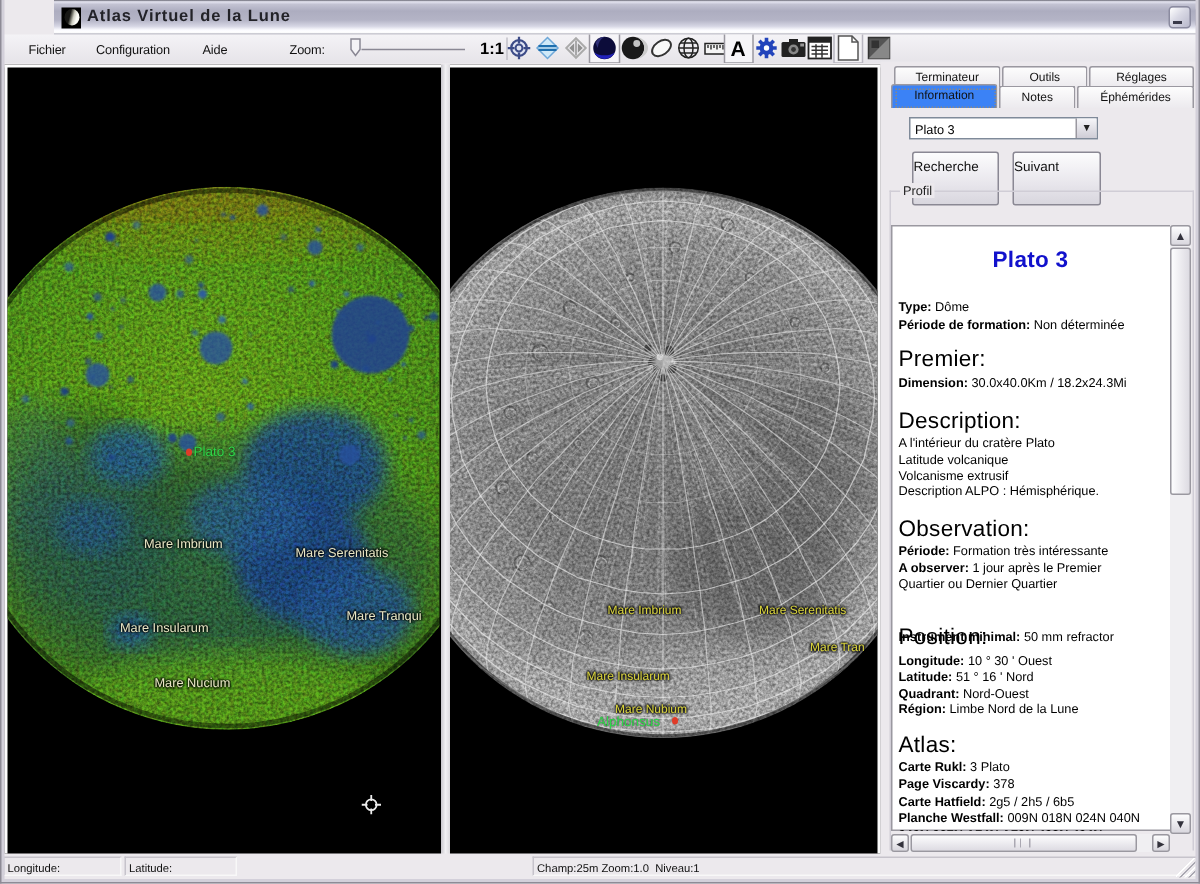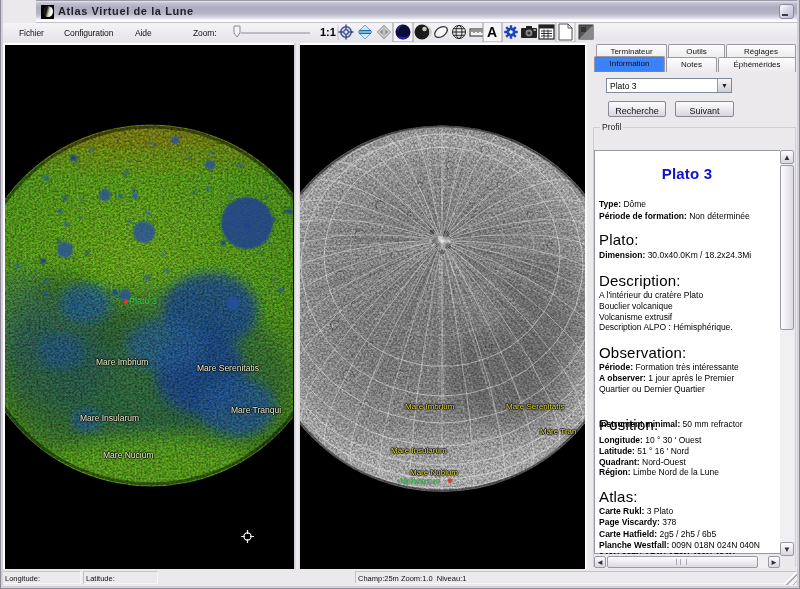--- a/index.html
+++ b/index.html
@@ -30,21 +30,21 @@
 .lbl{position:absolute;font-size:8.5px;color:#e9e6c4;white-space:nowrap;text-shadow:1px 0 1px rgba(0,0,0,.75),-1px 0 1px rgba(0,0,0,.75),0 1px 1px rgba(0,0,0,.75),0 -1px 1px rgba(0,0,0,.75)}
 .lbl2{position:absolute;font-size:8px;color:#d8d23c;white-space:nowrap;text-shadow:1px 0 1px rgba(0,0,0,.8),-1px 0 1px rgba(0,0,0,.8),0 1px 1px rgba(0,0,0,.8),0 -1px 1px rgba(0,0,0,.8)}
 .lblg{position:absolute;font-size:9px;color:#2fd84a;white-space:nowrap;text-shadow:0 0 1px rgba(0,0,0,.6)}
 .rdot{position:absolute;width:4px;height:5px;border-radius:50%;background:#e03b28}
 
 .tab{position:absolute;box-sizing:border-box;height:14px;background:linear-gradient(to bottom,#fdfdfd,#eceaee);border:1px solid #9a98a0;border-bottom:none;border-radius:2px 2px 0 0;font-size:8px;color:#111;text-align:center;padding-top:2px}
 .tabA{height:16px;background:#3b82f6;z-index:3}
 
 #combo{position:absolute;left:606px;top:78px;width:126px;height:15px;background:#fff;border:1px solid #7f8a99;box-sizing:border-box;font-size:8.5px;color:#000;padding:1.5px 0 0 3px}
 #combo .db{position:absolute;right:0px;top:0px;width:13px;height:13px;background:linear-gradient(to bottom,#f6f6f9,#cfcdd6);border-left:1px solid #9a98a0;text-align:center;font-size:7px;line-height:13px;color:#222}
-.btn{position:absolute;box-sizing:border-box;height:16px;background:linear-gradient(to bottom,#fcfcfd,#e8e6ec 60%,#d8d6de);border:1px solid #8a8894;border-radius:2px;font-size:9px;color:#111;text-align:center;padding-top:3.5px}
+.btn{position:absolute;box-sizing:border-box;height:36px;background:linear-gradient(to bottom,#fcfcfd,#e8e6ec 60%,#d8d6de);border:1px solid #8a8894;border-radius:2px;font-size:9px;color:#111;padding-top:3.5px}
 
 #grpline{position:absolute;left:593px;top:127px;width:203px;height:440px;border:1px solid #d0cdd6;border-bottom:none;box-sizing:border-box}
 #grplbl{position:absolute;left:600px;top:122px;font-size:8.5px;color:#222;background:#ece9ed;padding:0 2px}
 
 #infob{position:absolute;left:594px;top:150px;width:186px;height:404px;background:#fff;border:1px solid #9a98a0;border-right:none;box-sizing:border-box;overflow:hidden}
 .il{position:absolute;font-size:8.5px;color:#000;white-space:nowrap}
 .ih{position:absolute;font-size:15px;color:#000;white-space:nowrap;letter-spacing:0.2px}
 
 .sb{position:absolute;background:#f0eff2}
 .sbtn{position:absolute;box-sizing:border-box;background:linear-gradient(to bottom,#fdfdfe,#d9d7de);border:1px solid #9a98a0;border-radius:2px;text-align:center;color:#33323c}
@@ -435,25 +435,25 @@
 <div class="abs" style="left:597px;top:59px;width:65px;height:11px;border:1px dotted #888;z-index:4"></div>
 <div id="combo">Plato 3<div class="db">▼</div></div>
 <div class="btn" style="left:608px;top:101px;width:58px">Recherche</div>
 <div class="btn" style="left:675px;top:101px;width:59px">Suivant</div>
 <div id="grpline"></div>
 <div id="grplbl">Profil</div>
 <div id="infob"></div>
 <div class="ih" style="left:594px;top:165px;width:186px;text-align:center;color:#1111cc;font-weight:bold">Plato 3</div>
 <div class="il" style="left:599px;top:199px"><b>Type:</b> Dôme</div>
 <div class="il" style="left:599px;top:211px"><b>Période de formation:</b> Non déterminée</div>
-<div class="ih" style="left:599px;top:231px">Plato:</div>
+<div class="ih" style="left:599px;top:231px">Premier:</div>
 <div class="il" style="left:599px;top:250px"><b>Dimension:</b> 30.0x40.0Km / 18.2x24.3Mi</div>
 <div class="ih" style="left:599px;top:272px">Description:</div>
 <div class="il" style="left:599px;top:290px">A l'intérieur du cratère Plato</div>
-<div class="il" style="left:599px;top:301px">Bouclier volcanique</div>
+<div class="il" style="left:599px;top:301px">Latitude volcanique</div>
 <div class="il" style="left:599px;top:312px">Volcanisme extrusif</div>
 <div class="il" style="left:599px;top:322px">Description ALPO : Hémisphérique.</div>
 <div class="ih" style="left:599px;top:344px">Observation:</div>
 <div class="il" style="left:599px;top:362px"><b>Période:</b> Formation très intéressante</div>
 <div class="il" style="left:599px;top:373px"><b>A observer:</b> 1 jour après le Premier</div>
 <div class="il" style="left:599px;top:384px">Quartier ou Dernier Quartier</div>
 <div class="il" style="left:599px;top:419px"><b>Instrument minimal:</b> 50 mm refractor</div>
 <div class="ih" style="left:599px;top:416px">Position:</div>
 <div class="il" style="left:599px;top:435px"><b>Longitude:</b> 10 ° 30 ' Ouest</div>
 <div class="il" style="left:599px;top:446px"><b>Latitude:</b> 51 ° 16 ' Nord</div>

